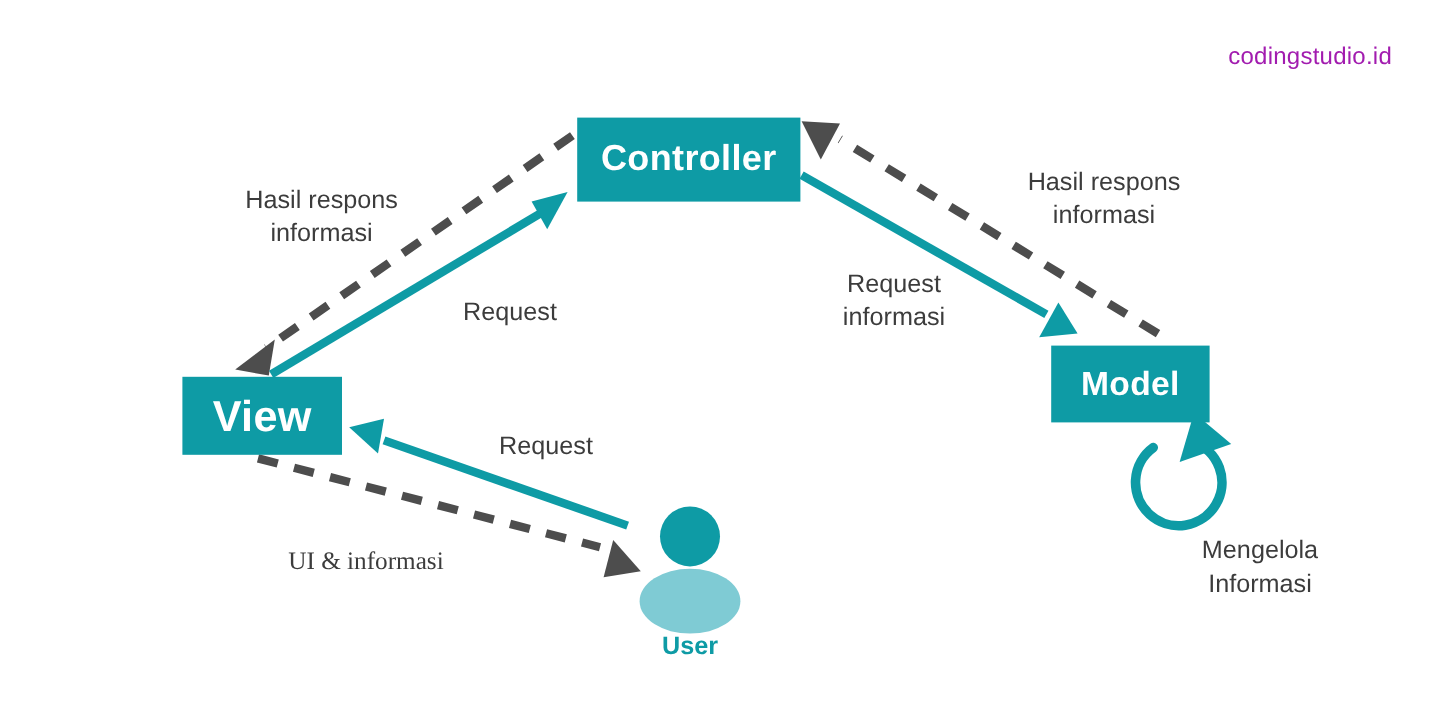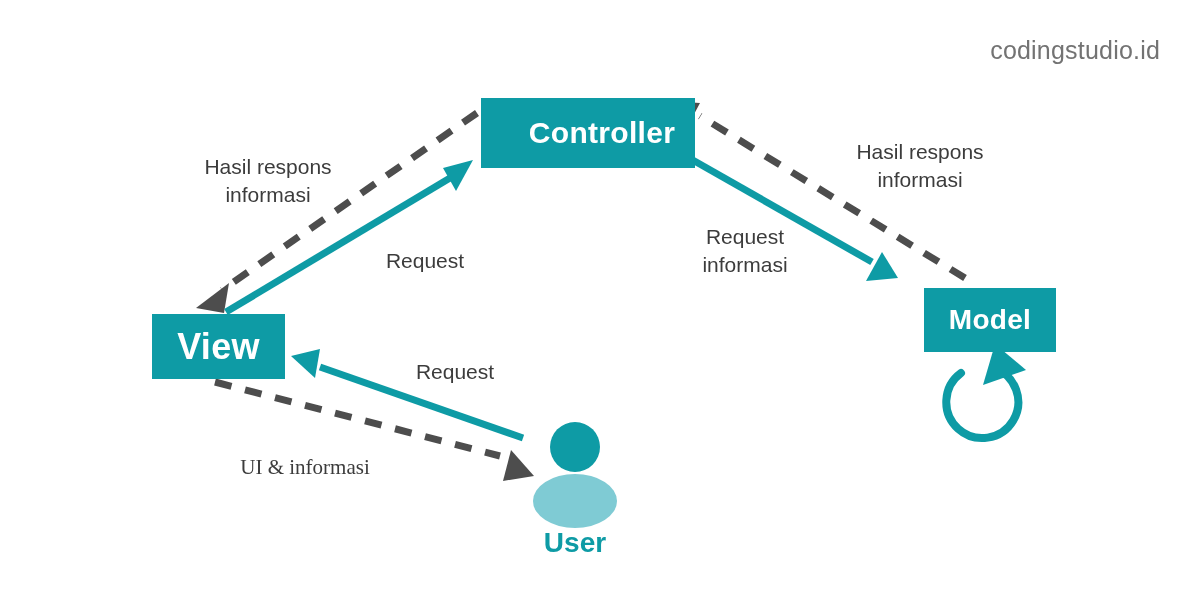--- a/index.html
+++ b/index.html
@@ -19,57 +19,55 @@
     position: absolute;
     left: 0;
     top: 0;
     width: 1200px;
     height: 600px;
   }
   .brand {
     position: absolute;
     right: 40px;
     top: 36px;
-    font-size: 25px;
-    color: #737373;
+    font-size: 20px;
+    color: #a21caf;
     letter-spacing: 0.2px;
     white-space: nowrap;
   }
   .node-box {
     position: absolute;
     background: #0e9ba5;
     display: flex;
     align-items: center;
     justify-content: center;
     color: #ffffff;
     font-weight: bold;
     letter-spacing: 0.3px;
   }
   #node-controller {
     left: 481px;
     top: 98px;
     width: 186px;
     height: 70px;
     font-size: 30px;
-    padding-left: 28px;
   }
   #node-view {
     left: 152px;
     top: 314px;
     width: 133px;
     height: 65px;
     font-size: 36px;
   }
   #node-model {
     left: 876px;
     top: 288px;
     width: 132px;
     height: 64px;
     font-size: 28px;
-    margin-left: 48px;
   }
   .edge-label {
     position: absolute;
     color: #3c3c3c;
     font-size: 21px;
     line-height: 1.32;
     text-align: center;
     white-space: pre-line;
   }
   #label-view-controller { left: 168px; top: 153px; width: 200px; }
@@ -81,21 +79,21 @@
   #label-model-self {
     left: 955px; top: 445px; width: 190px;
   }
   #user-label {
     position: absolute;
     left: 510px;
     top: 527px;
     width: 130px;
     text-align: center;
     color: #0e9ba5;
-    font-size: 28px;
+    font-size: 21px;
     font-weight: bold;
   }
 </style>
 </head>
 <body>
 
 <div id="stage">
 
   <svg id="diagram-svg" viewBox="0 0 1200 600">
 
@@ -164,14 +162,16 @@
   <div class="edge-label" id="label-model-controller">Hasil respons
 informasi</div>
 
   <div class="edge-label" id="label-controller-model">Request
 informasi</div>
 
   <div class="edge-label" id="label-user-view">Request</div>
 
   <div class="edge-label" id="label-view-user">UI &amp; informasi</div>
 
+  <div class="edge-label" id="label-model-self">Mengelola
+Informasi</div>
 
 </div>
 
 </body></html>

